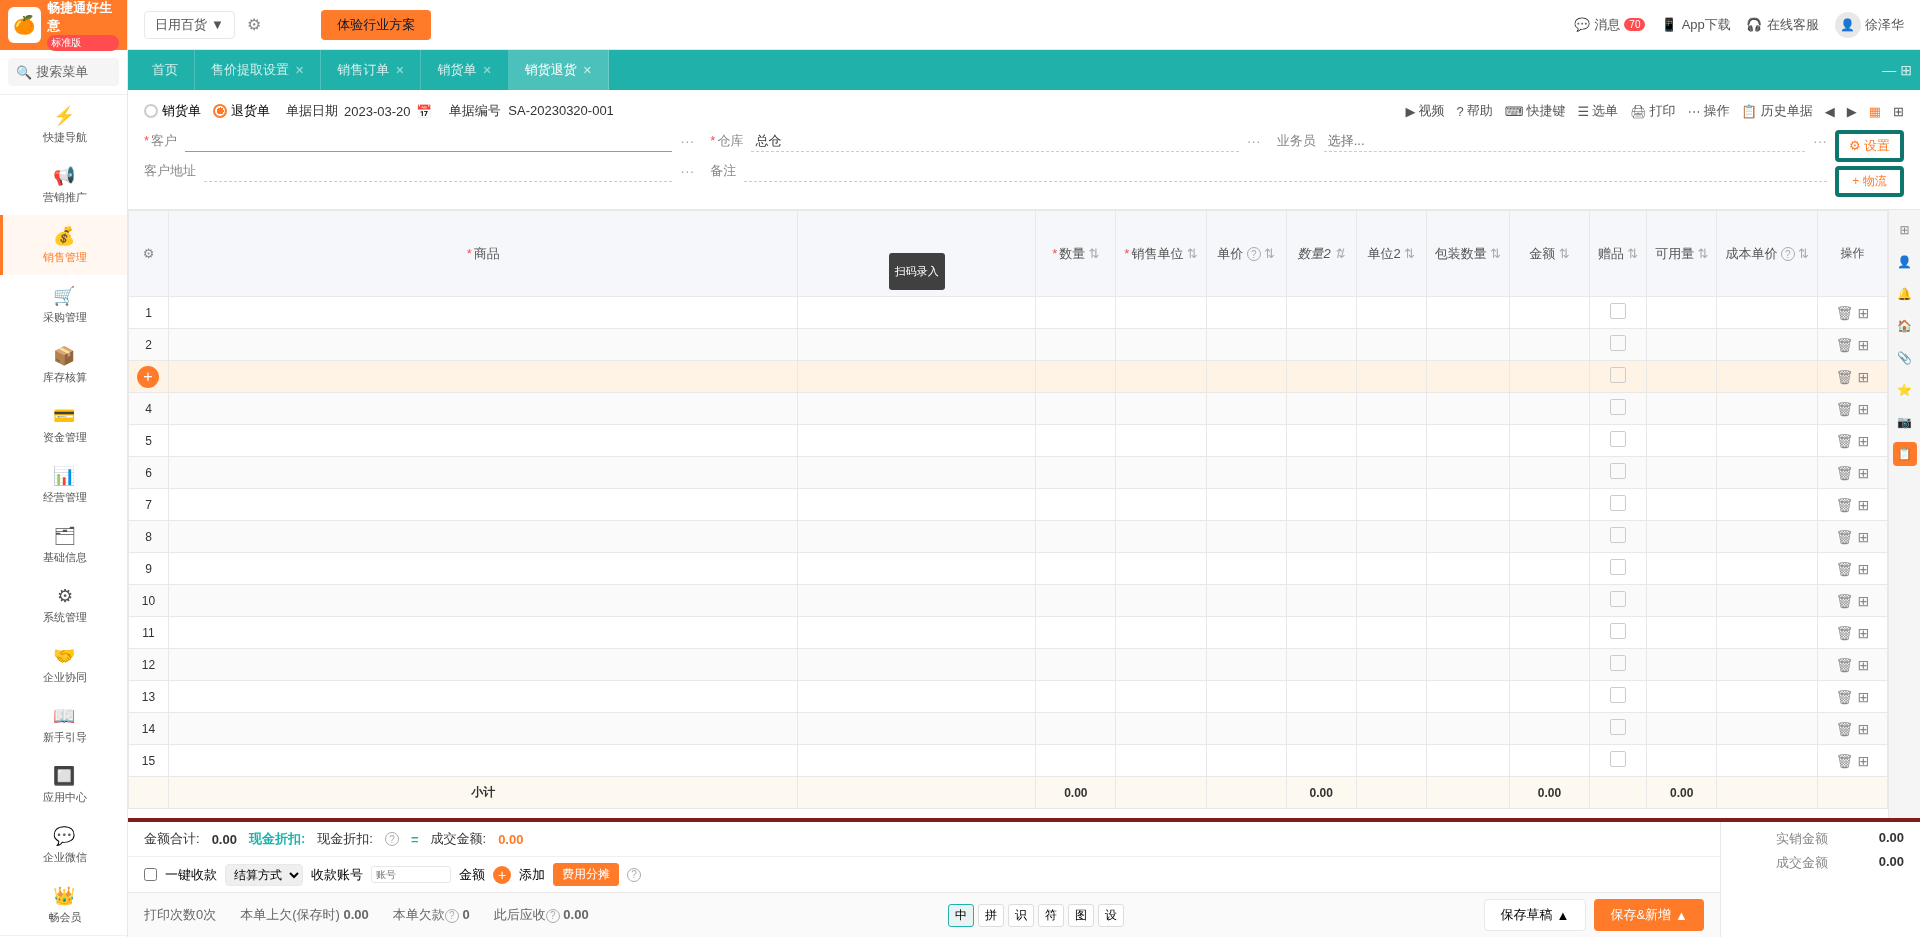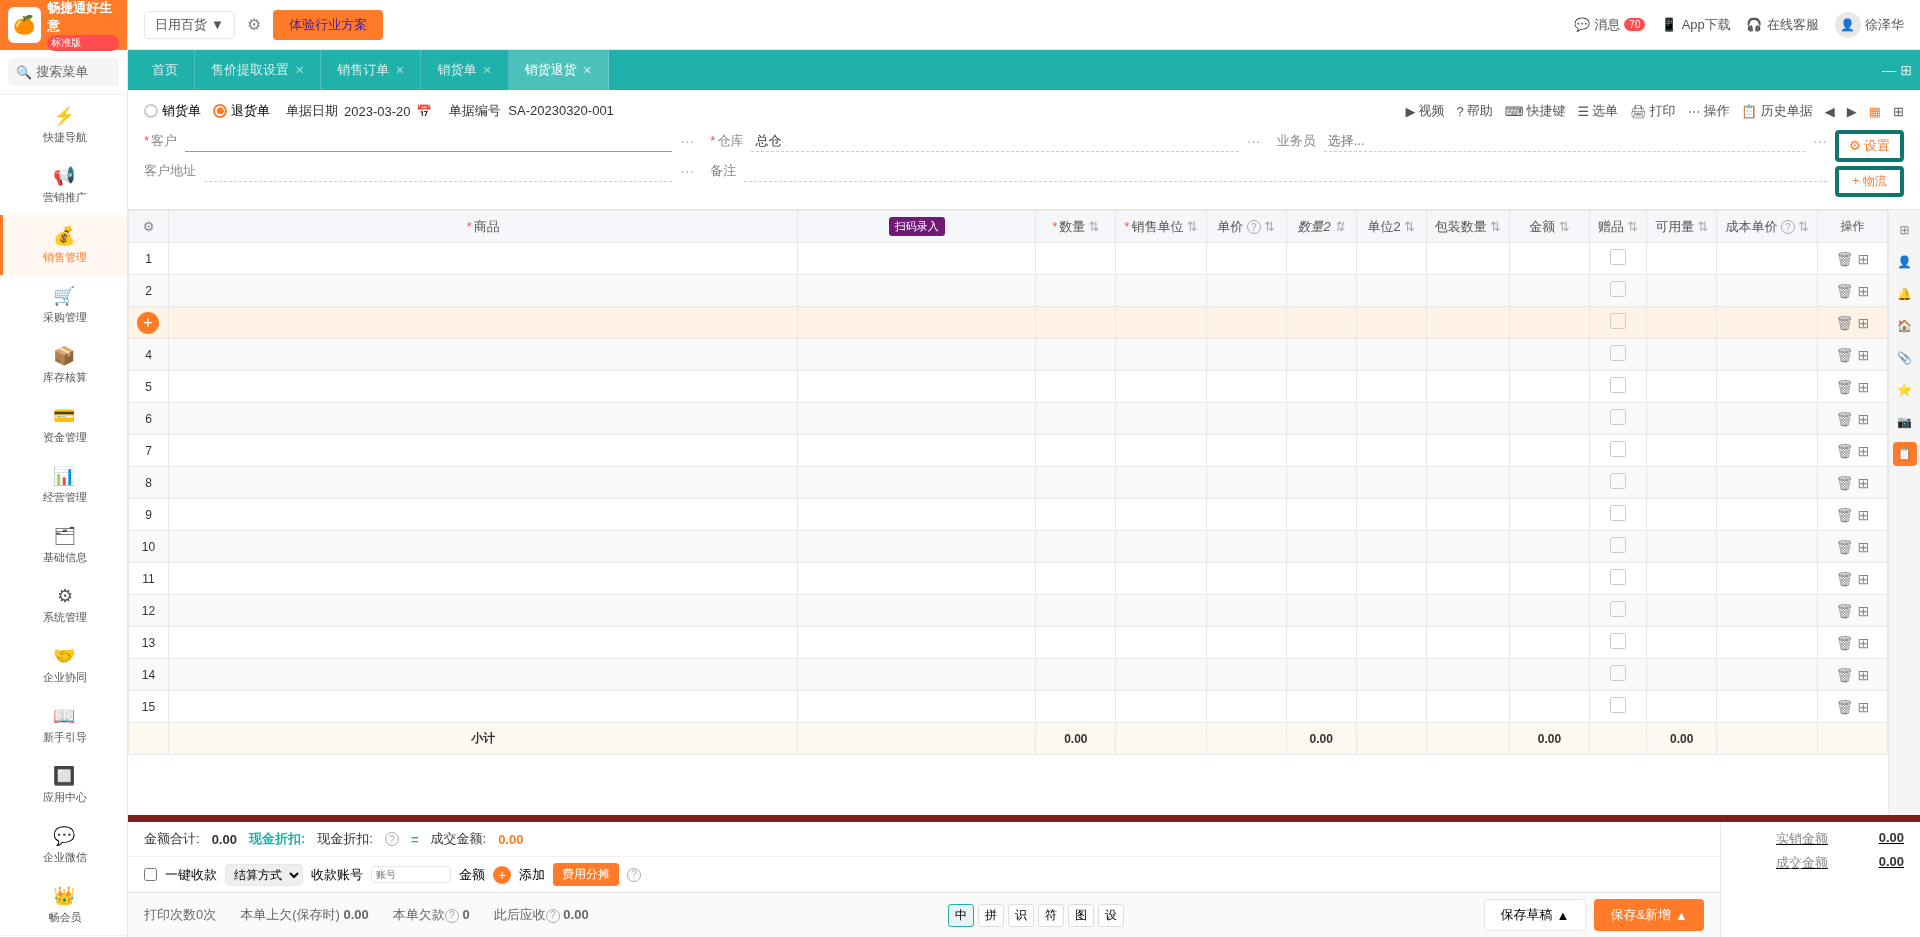--- a/index.html
+++ b/index.html
@@ -19,21 +19,21 @@
     .sidebar-bottom { margin-top: auto; display: flex; align-items: center; justify-content: space-around; padding: 10px; border-top: 1px solid #f0f0f0; }
 
     
     .main { flex: 1; display: flex; flex-direction: column; overflow: hidden; }
 
     
     .topbar { background: #fff; height: 50px; display: flex; align-items: center; justify-content: space-between; padding: 0 16px; border-bottom: 1px solid #e8e8e8; flex-shrink: 0; }
     .topbar-left { display: flex; align-items: center; gap: 12px; }
     .topbar-dropdown { display: flex; align-items: center; gap: 4px; padding: 4px 10px; border: 1px solid #e8e8e8; border-radius: 4px; cursor: pointer; color: #555; font-size: 13px; background: #fff; }
     .topbar-gear { background: none; border: none; cursor: pointer; font-size: 16px; color: #888; }
-    .topbar-exp-btn { background: #ff7b29; color: #4c1d95; border: none; border-radius: 4px; padding: 6px 16px; cursor: pointer; font-size: 13px; }
+    .topbar-exp-btn { background: #ff7b29; color: #0f172a; border: none; border-radius: 4px; padding: 6px 16px; cursor: pointer; font-size: 13px; margin-left: 48px; }
     .topbar-right { display: flex; align-items: center; gap: 16px; color: #555; font-size: 13px; }
     .topbar-right-item { display: flex; align-items: center; gap: 4px; cursor: pointer; }
     .badge { background: #ff4d4f; color: #fff; font-size: 10px; padding: 1px 5px; border-radius: 8px; }
     .avatar { width: 26px; height: 26px; background: #e8e8e8; border-radius: 50%; display: flex; align-items: center; justify-content: center; font-size: 12px; }
 
     
     .tabs { background: #20b2aa; display: flex; align-items: center; padding: 0 8px; flex-shrink: 0; height: 40px; }
     .tab { padding: 0 16px; height: 40px; display: flex; align-items: center; gap: 6px; cursor: pointer; color: rgba(255,255,255,0.8); font-size: 13px; border-right: 1px solid rgba(255,255,255,0.2); }
     .tab.active { background: rgba(255,255,255,0.2); color: #fff; }
     .tab-close { font-size: 11px; opacity: 0.7; }
@@ -63,36 +63,36 @@
     .form-right-btn { background: none; border: 4px solid #0f766e; color: #ff7b29; border-radius: 4px; padding: 3px 10px; cursor: pointer; font-size: 12px; white-space: nowrap; }
 
     
     .table-container { flex: 1; overflow: auto; background: #fff; }
     .data-table { width: 100%; border-collapse: collapse; min-width: 1200px; }
     .data-table th { background: #f5f7fa; border: 1px solid #e8e8e8; padding: 6px 8px; color: #555; font-weight: normal; white-space: nowrap; text-align: center; position: sticky; top: 0; z-index: 2; font-size: 12px; }
     .data-table td { border: 1px solid #e8e8e8; padding: 4px 8px; color: #333; height: 32px; font-size: 12px; text-align: center; }
     .data-table tr:nth-child(even) { background: #fafafa; }
     .data-table tr.active-row { background: #fff3e6; }
     .data-table tr.active-row td { background: #fff3e6; }
-    .scan-input-btn { background: #701a75; color: #fff; border: none; border-radius: 3px; padding: 2px 6px; font-size: 11px; cursor: pointer; white-space: nowrap; }
+    .scan-input-btn { background: #404040; color: #fff; border: none; border-radius: 3px; padding: 11px 6px; font-size: 11px; cursor: pointer; white-space: nowrap; margin-top: 36px; }
     .add-row-btn { width: 22px; height: 22px; background: #ff7b29; color: #fff; border: none; border-radius: 50%; cursor: pointer; font-size: 16px; display: flex; align-items: center; justify-content: center; }
     .checkbox-cell { width: 16px; height: 16px; border: 1px solid #ccc; display: inline-flex; align-items: center; justify-content: center; border-radius: 2px; }
     .action-btns { display: flex; gap: 4px; justify-content: center; }
     .action-btn { background: none; border: none; cursor: pointer; color: #888; font-size: 14px; }
     .subtotal-row td { background: #fef9f0; font-weight: bold; color: #333; }
 
     
-    .footer { background: #fff; border-top: 7px solid #7f1d1d; flex-shrink: 0; }
+    .footer { background: #fff; border-top: 4px solid #7f1d1d; flex-shrink: 0; }
     .footer-calc { display: flex; align-items: center; gap: 12px; padding: 8px 16px; font-size: 13px; color: #333; border-bottom: 1px solid #f0f0f0; }
     .footer-dash { color: #20b2aa; font-weight: bold; }
     .footer-equals { color: #20b2aa; font-weight: bold; }
     .footer-payment { display: flex; align-items: center; gap: 8px; padding: 6px 16px; font-size: 12px; }
     .payment-btn { background: none; border: 1px solid #e8e8e8; border-radius: 3px; padding: 2px 8px; cursor: pointer; font-size: 12px; }
     .payment-btn.active { background: #ff7b29; color: #fff; border-color: #ff7b29; }
-    .footer-total-row { display: flex; justify-content: flex-end; gap: 16px; margin-bottom: 2px; text-decoration: underline; }
+    .footer-total-row { display: flex; justify-content: flex-end; gap: 16px; margin-bottom: 2px; }
     .footer-total-label { color: #888; }
     .footer-total-value { color: #333; font-weight: bold; min-width: 60px; text-align: right; }
     .footer-bottom { display: flex; align-items: center; justify-content: space-between; padding: 6px 16px; background: #fafafa; border-top: 1px solid #e8e8e8; font-size: 12px; color: #666; }
     .footer-bottom-left { display: flex; gap: 24px; align-items: center; }
     .save-draft-btn { background: #fff; border: 1px solid #e8e8e8; border-radius: 4px; padding: 6px 16px; cursor: pointer; font-size: 13px; display: flex; align-items: center; gap: 4px; }
     .save-new-btn { background: #ff7b29; color: #fff; border: none; border-radius: 4px; padding: 6px 16px; cursor: pointer; font-size: 13px; display: flex; align-items: center; gap: 4px; }
     .add-expense-btn { background: #ff7b29; color: #fff; border: none; border-radius: 50%; width: 18px; height: 18px; cursor: pointer; font-size: 14px; display: inline-flex; align-items: center; justify-content: center; line-height: 1; }
     .info-icon { display: inline-flex; align-items: center; justify-content: center; width: 14px; height: 14px; border: 1px solid #aaa; border-radius: 50%; color: #aaa; font-size: 10px; cursor: pointer; }
 
     

